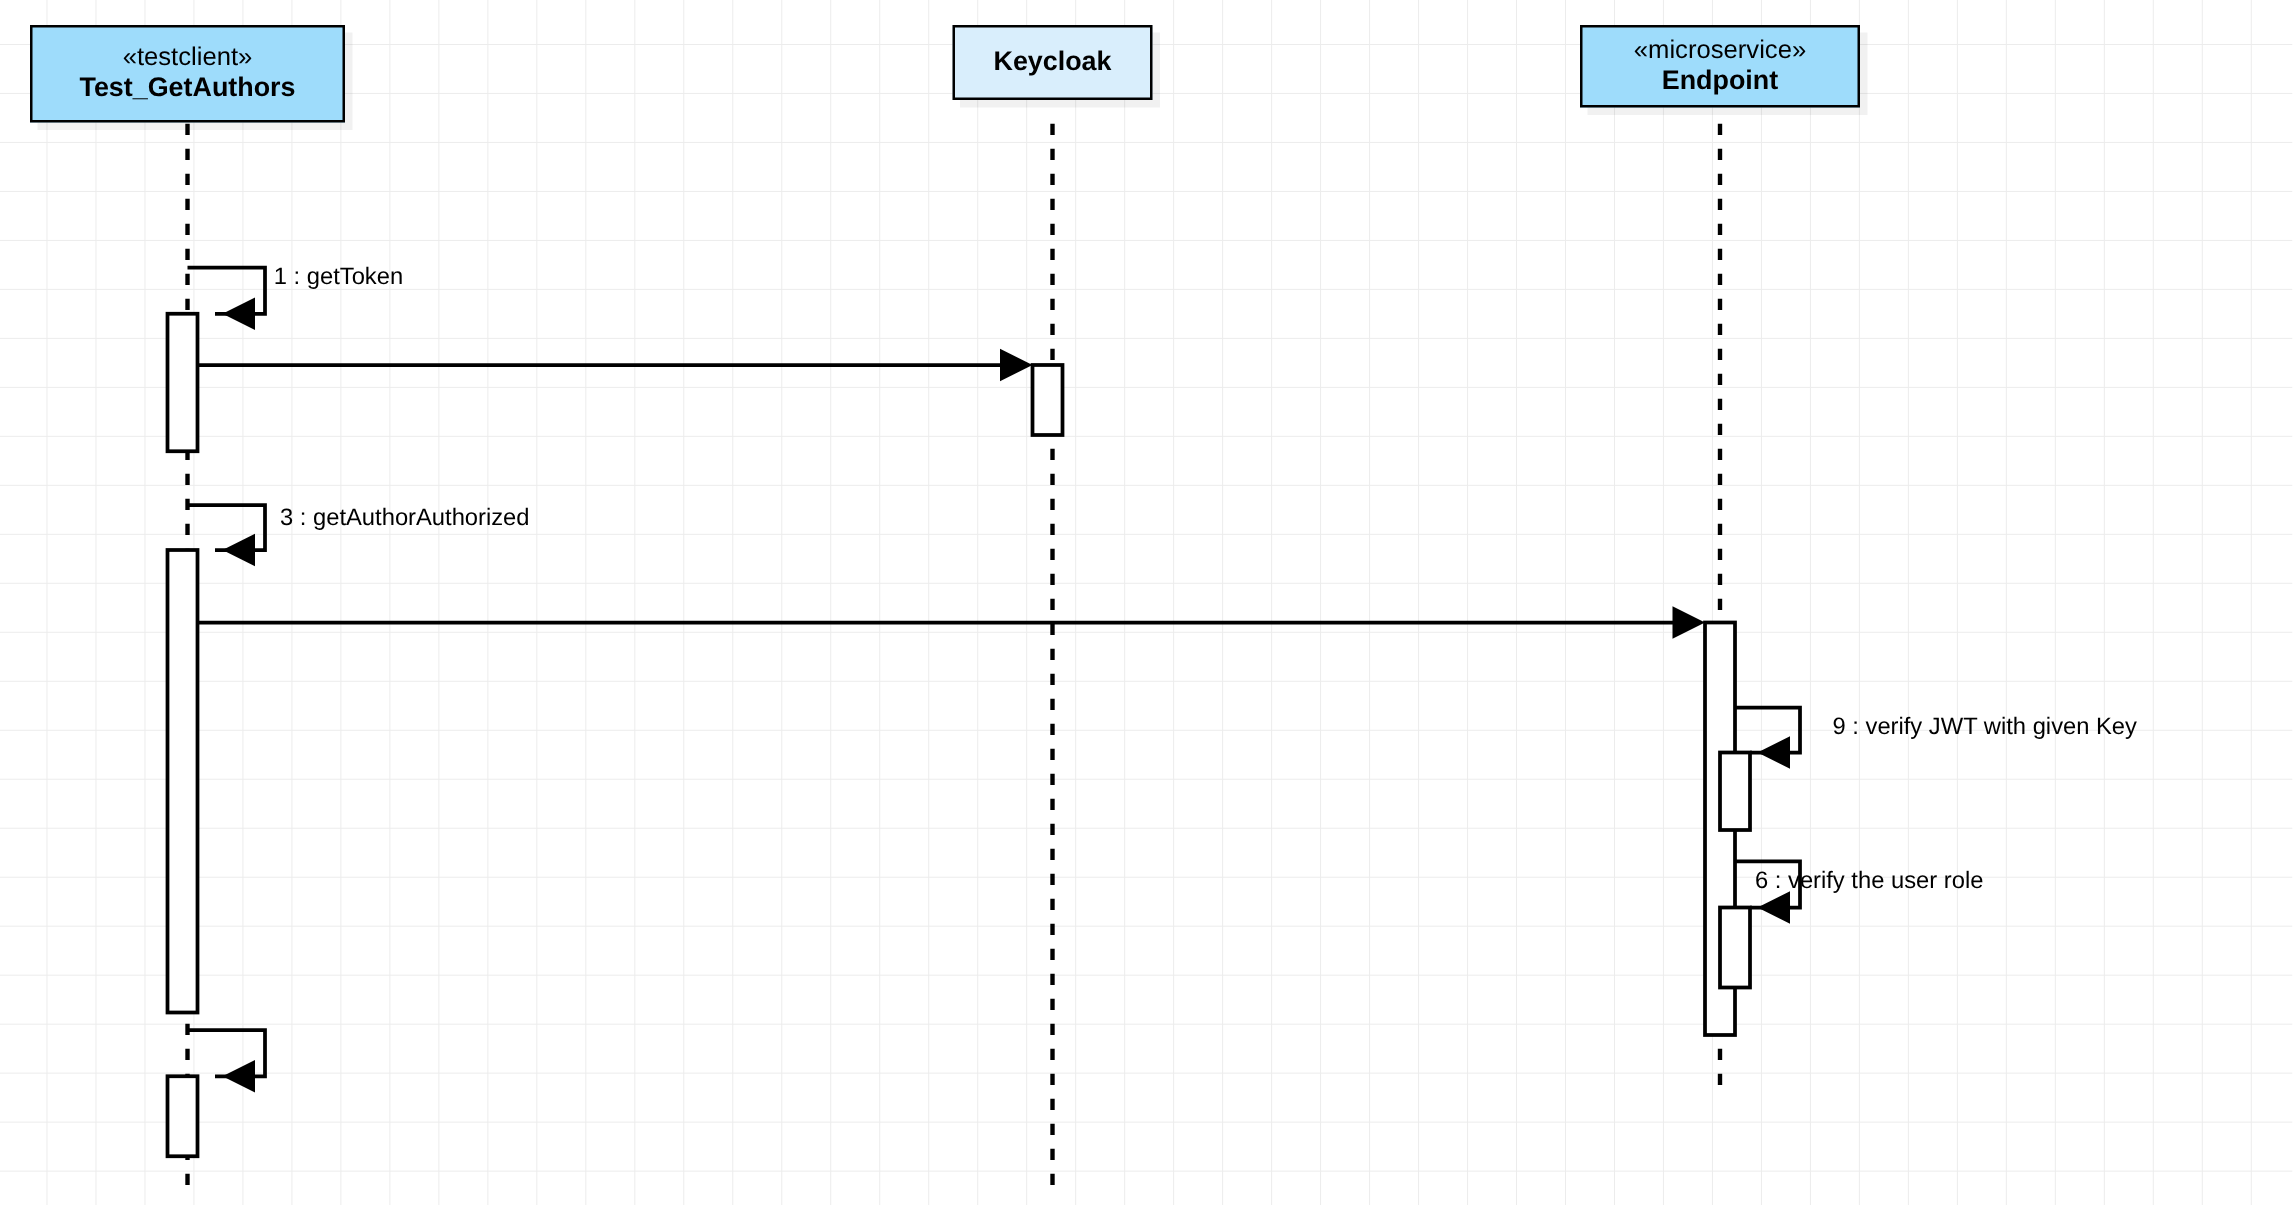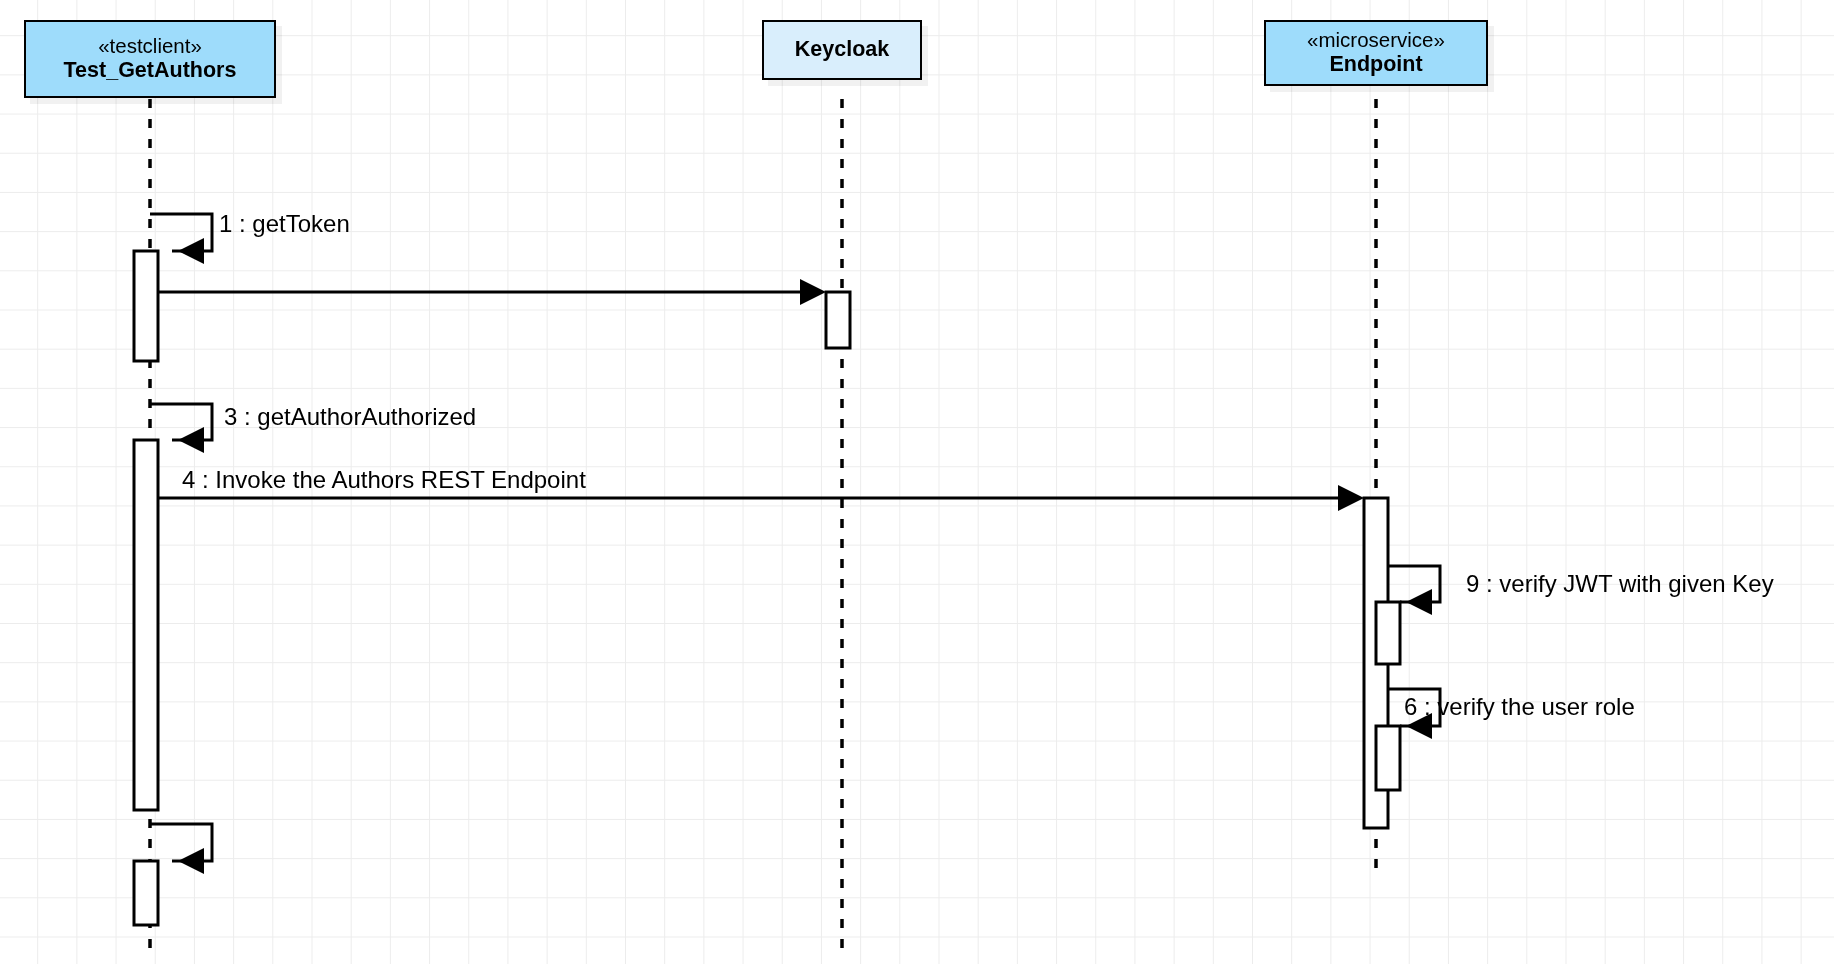--- a/index.html
+++ b/index.html
@@ -47,21 +47,21 @@
     letter-spacing: 0px;
   }
   .pname {
     font-size: 21.5px;
     font-weight: bold;
     letter-spacing: 0px;
   }
   
   .msg {
     position: absolute;
-    font-size: 24px;
+    font-size: 19px;
     color: #000000;
     white-space: nowrap;
     line-height: 1;
   }
 </style>
 </head>
 <body>
 
 <div id="canvas">
 
@@ -128,20 +128,19 @@
   <div class="participant" style="left:1264px; top:20px; width:224px; height:66px; background:#9edcfb;">
     <div class="stereotype">«microservice»</div>
     <div class="pname">Endpoint</div>
   </div>
 
   <div class="msg" style="left:219px; top:212px;">1 : getToken</div>
 
 
   <div class="msg" style="left:224px; top:405px;">3 : getAuthorAuthorized</div>
 
-  <div class="msg" style="left:182px; top:468px;">4 : Invoke the Authors REST Endpoint</div>
 
   <div class="msg" style="left:1466px; top:572px;">9 : verify JWT with given Key</div>
 
   <div class="msg" style="left:1404px; top:695px;">6 : verify the user role</div>
 
 
 </div>
 
 </body></html>

